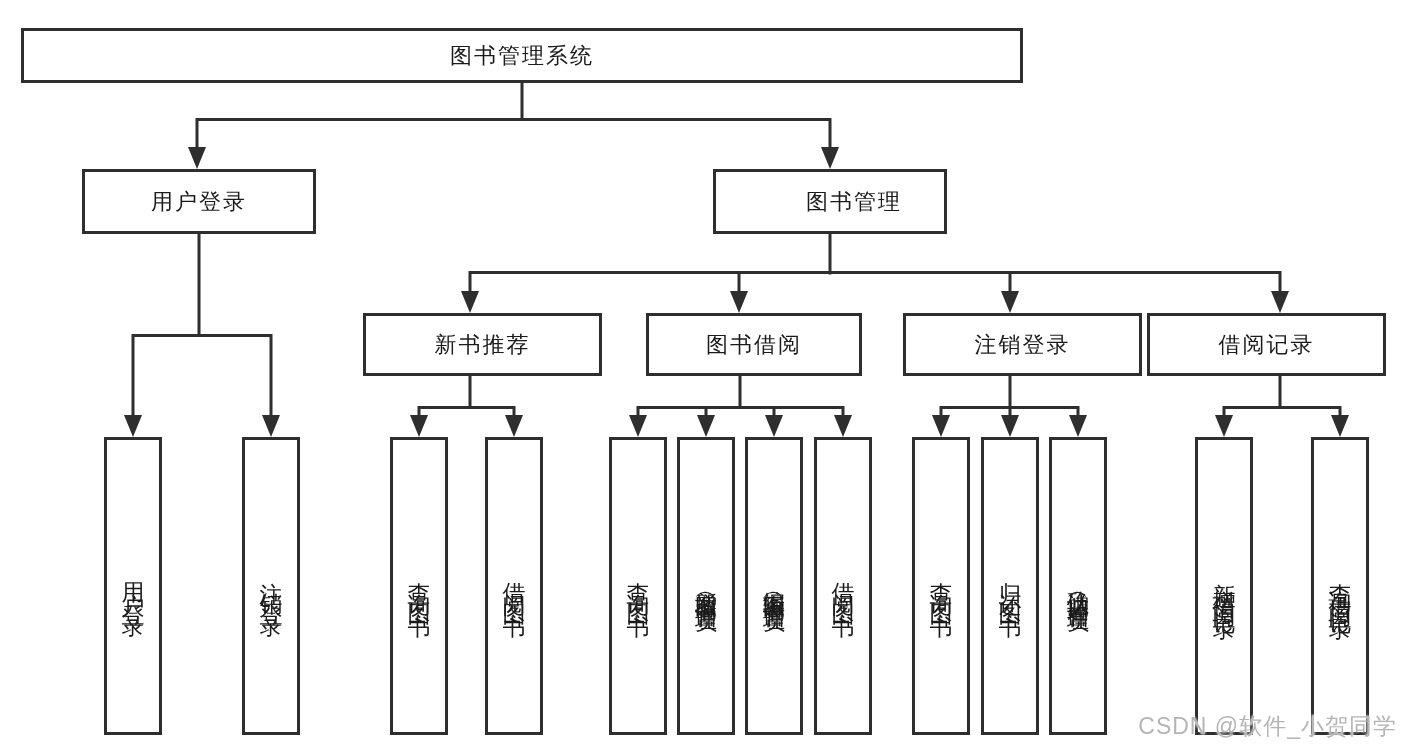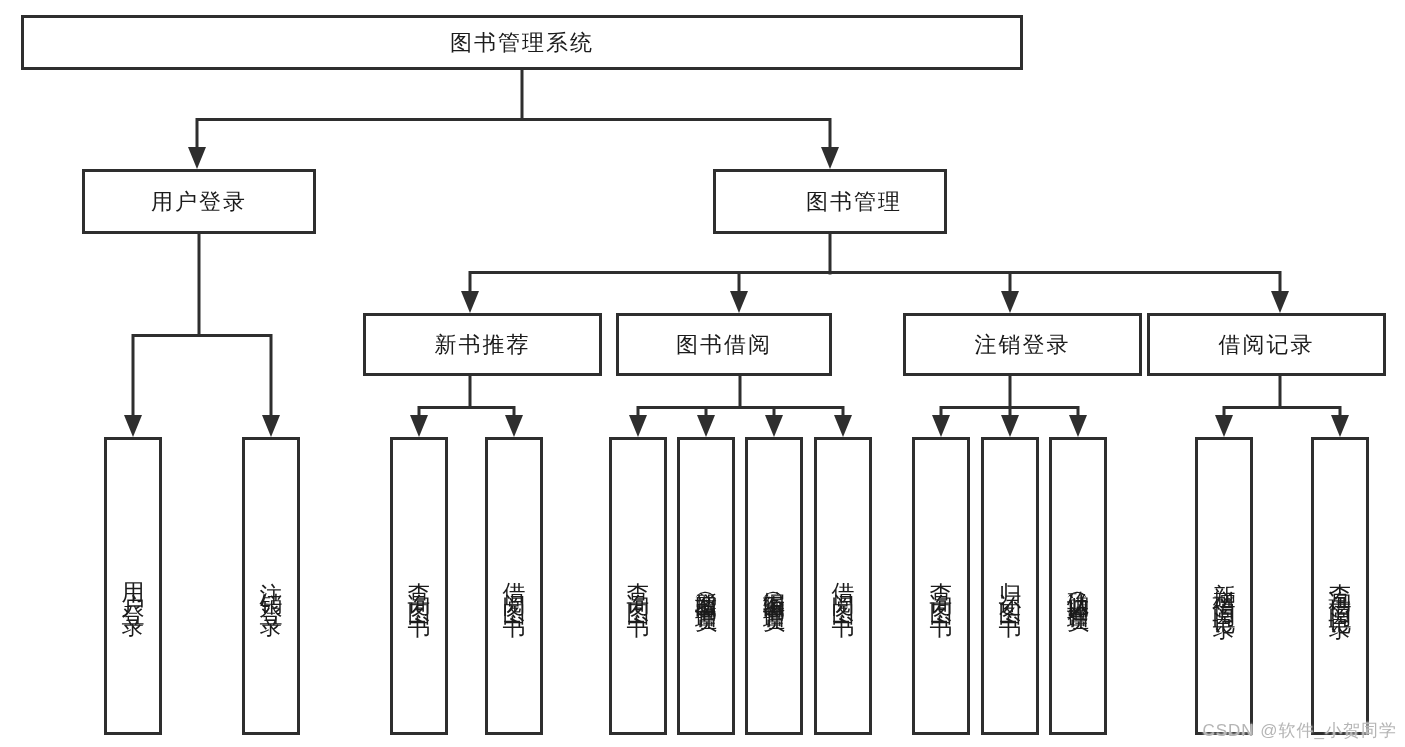--- a/index.html
+++ b/index.html
@@ -19,38 +19,38 @@
     background:#ffffff;
     display:flex;align-items:center;justify-content:center;
     text-align:center;
   }
   .node span{
     font-size:22px;
     letter-spacing:2px;
     color:#1b1b1b;
     white-space:nowrap;
   }
-  .root{left:21px;top:15px;width:1002px;height:55px;}
+  .root{left:21px;top:28px;width:1002px;height:55px;}
   .lvl2{top:169px;height:65px;width:234px;}
   .lvl3{top:313px;height:63px;width:239px;}
   .leaf{top:437px;height:298px;width:58px;}
   .leaf span{
     writing-mode:vertical-rl;
     text-orientation:mixed;
     font-size:23px;
     letter-spacing:11px;
     line-height:1;
     white-space:nowrap;
   }
   .leaf.s6 span{letter-spacing:7px;}
   .leaf.s9 span{letter-spacing:3px;font-size:22px;}
   #watermark{
     position:absolute;
     right:8px;bottom:5px;
-    font-size:17px;
+    font-size:23px;
     color:#b5b5b5;
     letter-spacing:1px;
     text-shadow:0 0 3px #ffffff,0 0 2px #ffffff;
     white-space:nowrap;
   }
 </style>
 </head>
 <body>
 
 <div id="stage">
@@ -102,21 +102,21 @@
   <div class="node lvl2" style="left:82px;">
     <span>用户登录</span>
   </div>
   <div class="node lvl2" style="left:713px;padding-left:48px;">
     <span>图书管理</span>
   </div>
 
   <div class="node lvl3" style="left:363px;">
     <span>新书推荐</span>
   </div>
-  <div class="node lvl3" style="left:616px;width:216px;">
+  <div class="node lvl3" style="left:646px;width:216px;">
     <span>图书借阅</span>
   </div>
   <div class="node lvl3" style="left:903px;">
     <span>注销登录</span>
   </div>
   <div class="node lvl3" style="left:1147px;">
     <span>借阅记录</span>
   </div>
 
   <div class="node leaf" style="left:104px;">

